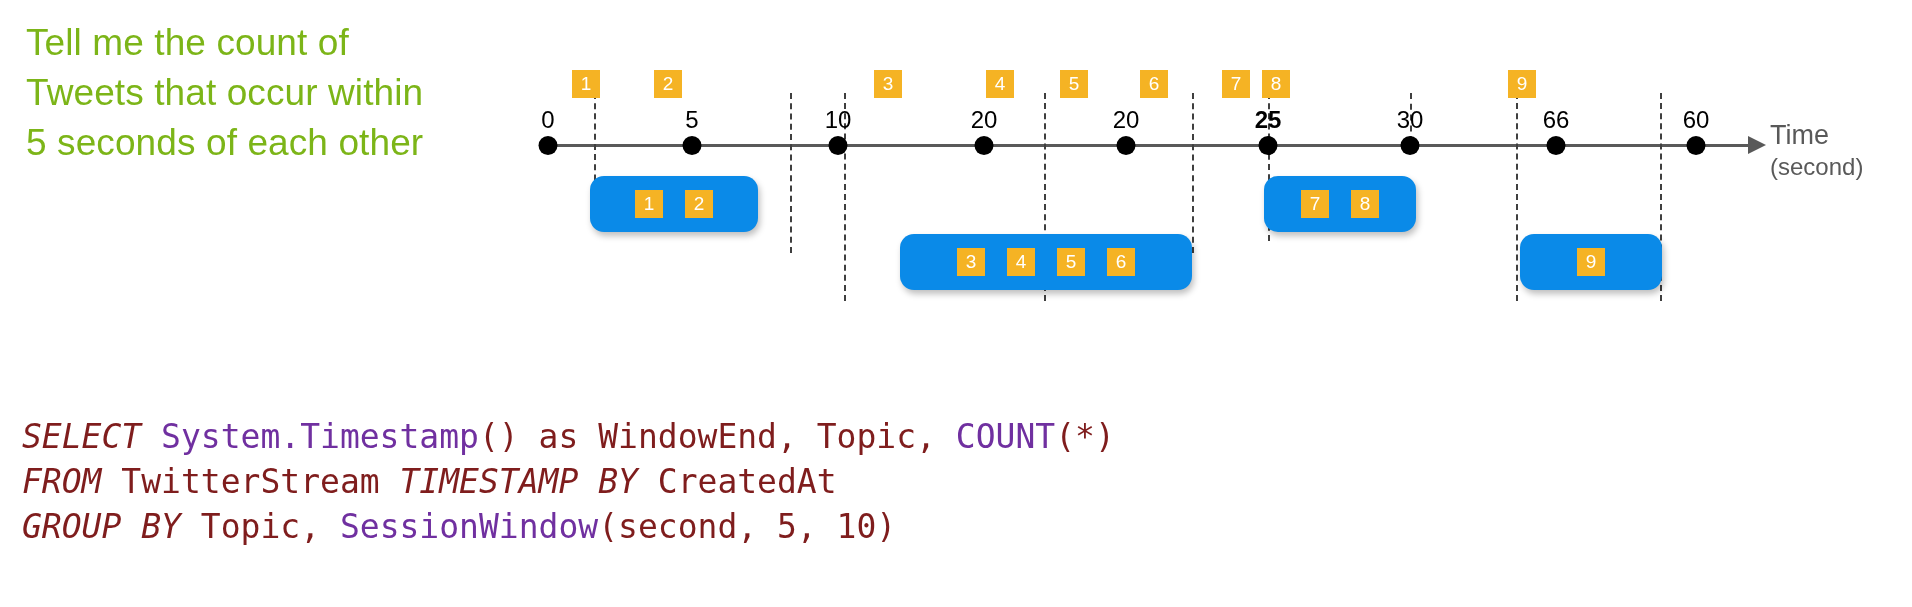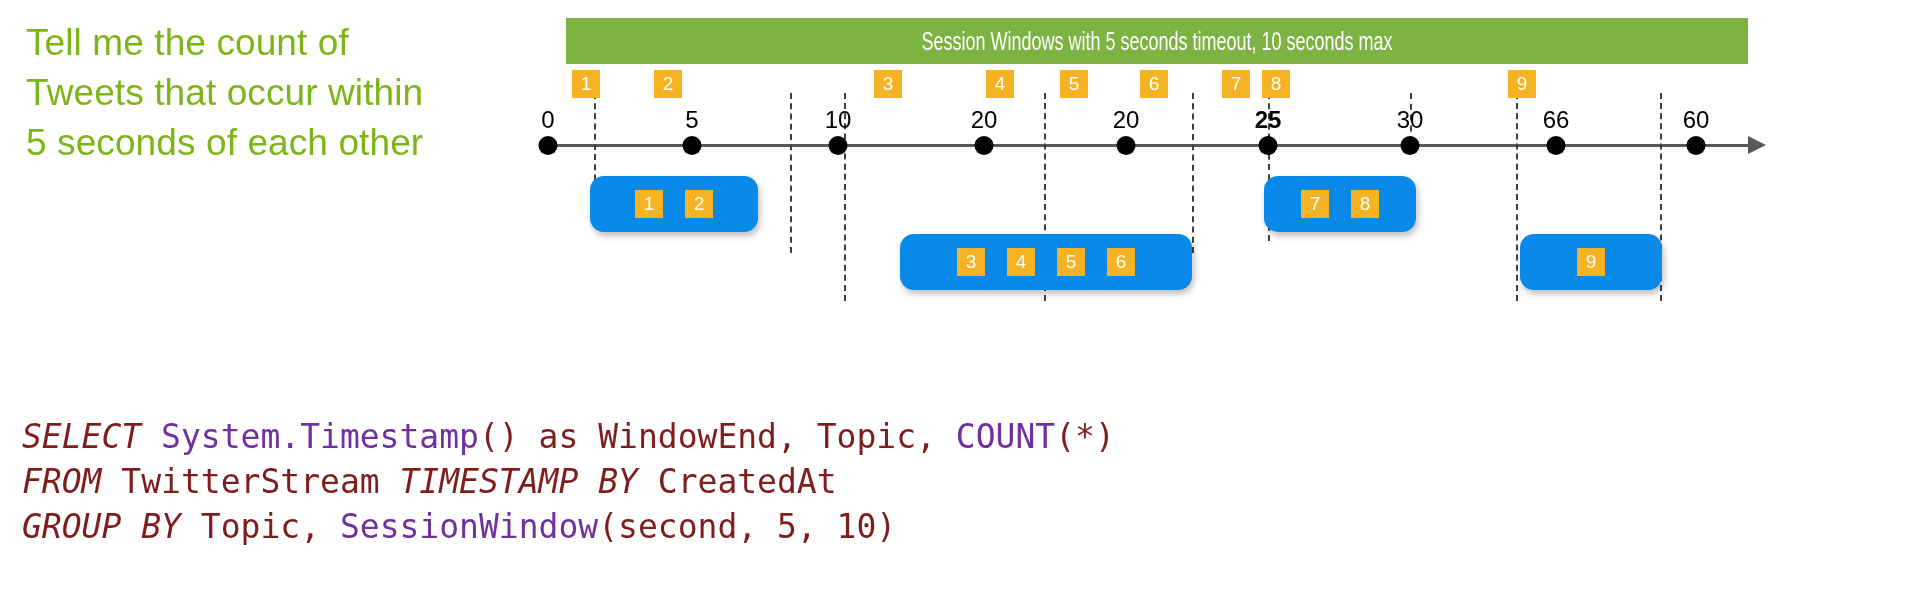--- a/index.html
+++ b/index.html
@@ -162,26 +162,27 @@
   .fn  { color: #7030a0; }
   .idn { color: #7f1d1d; }
 </style>
 </head>
 <body>
 
 <div id="prompt-text">Tell me the count of Tweets that occur within 5 seconds of each other</div>
 
 <div id="diagram">
 
-  <div id="banner">
-    <div id="banner-label">Session Windows with 5 seconds timeout, 10 seconds max</div>
-  </div>
 
   <div id="axis-line"></div>
   <div id="axis-arrow"></div>
+  <div id="axis-label">
+    <div>Time</div>
+    <div class="sub">(second)</div>
+  </div>
 
   <div id="dashed-lines">
       <div class="dashed-line" style="left: 594px; height: 118px;"></div>
       <div class="dashed-line" style="left: 790px; height: 160px;"></div>
       <div class="dashed-line" style="left: 844px; height: 208px;"></div>
       <div class="dashed-line" style="left: 1044px; height: 208px;"></div>
       <div class="dashed-line" style="left: 1192px; height: 160px;"></div>
       <div class="dashed-line" style="left: 1268px; height: 148px;"></div>
       <div class="dashed-line" style="left: 1410px; height: 60px;"></div>
       <div class="dashed-line" style="left: 1516px; height: 208px;"></div>

